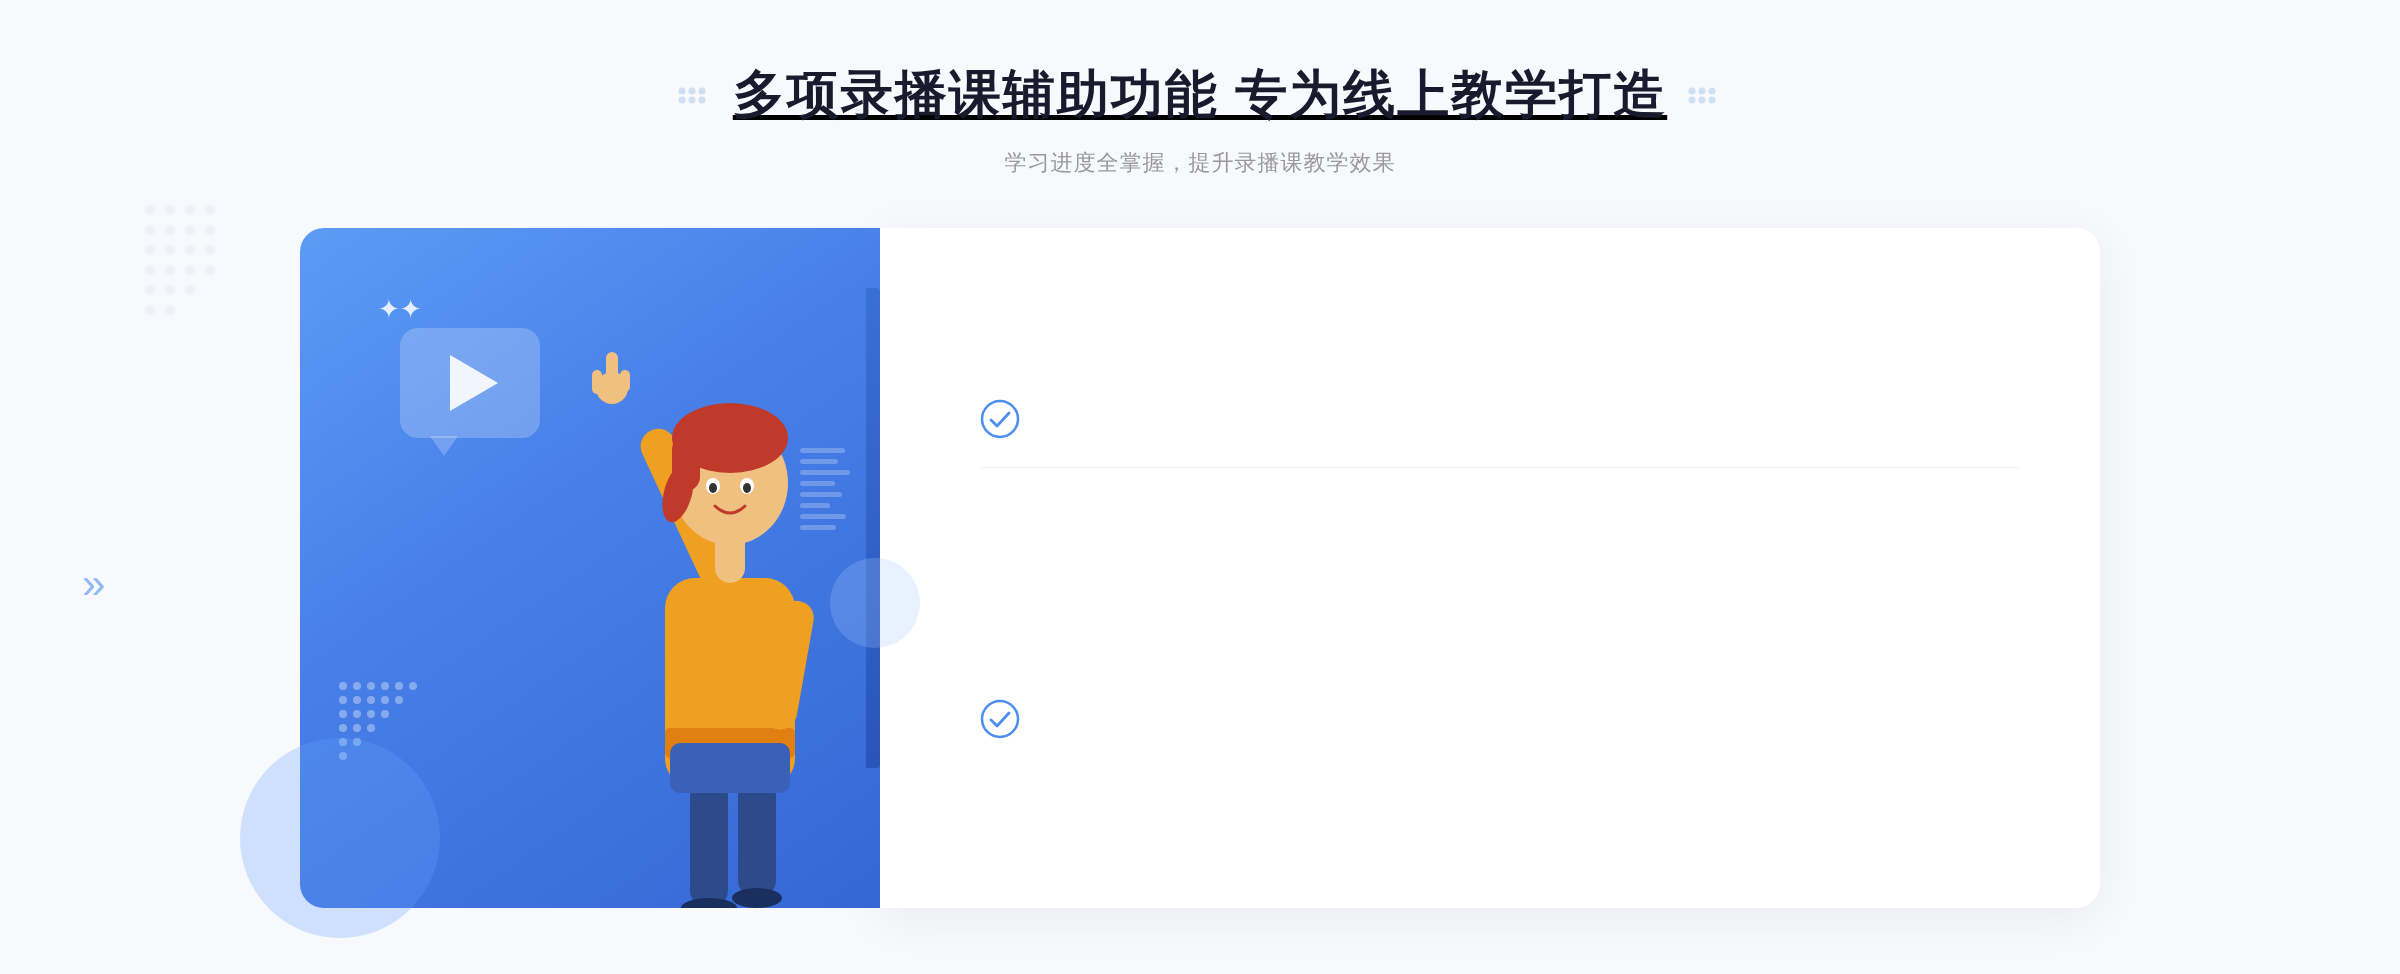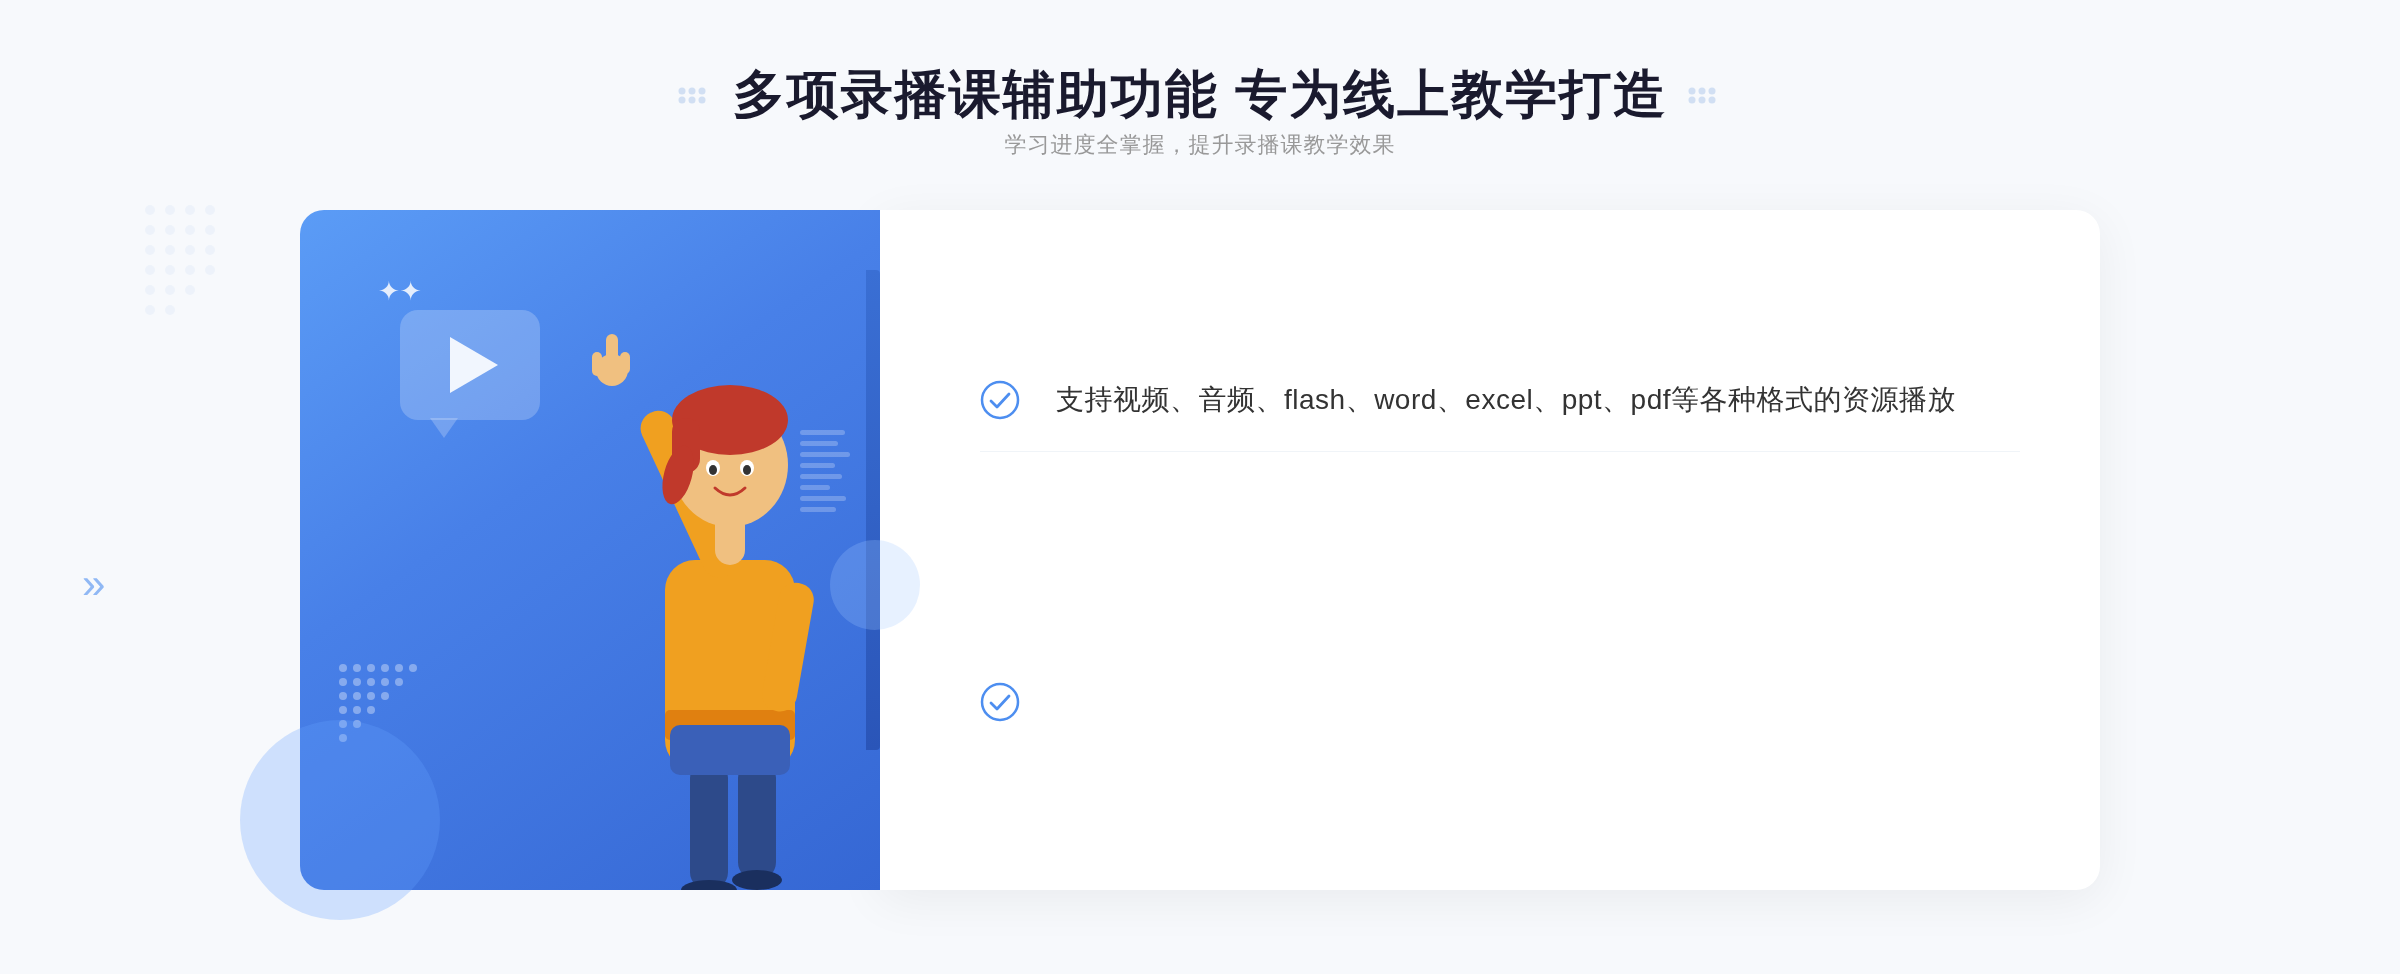--- a/index.html
+++ b/index.html
@@ -53,30 +53,32 @@
       margin-top: 60px;
       text-align: center;
       position: relative;
     }
 
     .title-row {
       display: flex;
       align-items: center;
       justify-content: flex-start;
       gap: 20px;
+      text-decoration: underline;
     }
 
     .main-title {
       font-size: 52px;
       font-weight: 700;
       color: #1a1a2e;
       letter-spacing: 2px;
     }
 
     .subtitle {
+      margin-top: 18px;
       font-size: 22px;
       color: #999;
       letter-spacing: 1px;
     }
 
     
     .main-content {
       display: flex;
       align-items: flex-start;
       margin-top: 50px;
@@ -346,21 +348,20 @@
 
     </div>
 
     <div class="features-panel">
 
       <div class="feature-item">
         <svg class="check-icon" viewBox="0 0 40 40" xmlns="http://www.w3.org/2000/svg">
           <circle cx="20" cy="20" r="18" stroke="#4d8ef0" stroke-width="2.5" fill="none"></circle>
           <polyline points="11,21 17,27 29,14" stroke="#4d8ef0" stroke-width="2.8" fill="none" stroke-linecap="round" stroke-linejoin="round"></polyline>
         </svg>
-        <span class="feature-text">支持视频、音频、flash、word、excel、ppt、pdf等各种格式的资源播放</span>
       </div>
 
 
 
       <div class="feature-item">
         <svg class="check-icon" viewBox="0 0 40 40" xmlns="http://www.w3.org/2000/svg">
           <circle cx="20" cy="20" r="18" stroke="#4d8ef0" stroke-width="2.5" fill="none"></circle>
           <polyline points="11,21 17,27 29,14" stroke="#4d8ef0" stroke-width="2.8" fill="none" stroke-linecap="round" stroke-linejoin="round"></polyline>
         </svg>
       </div>

